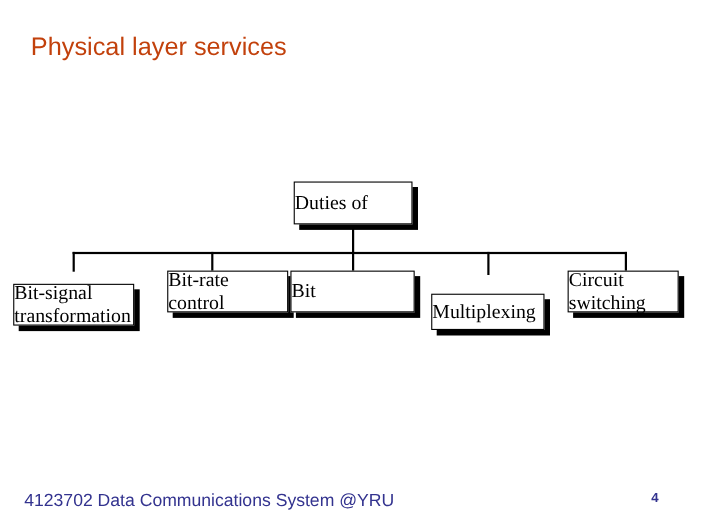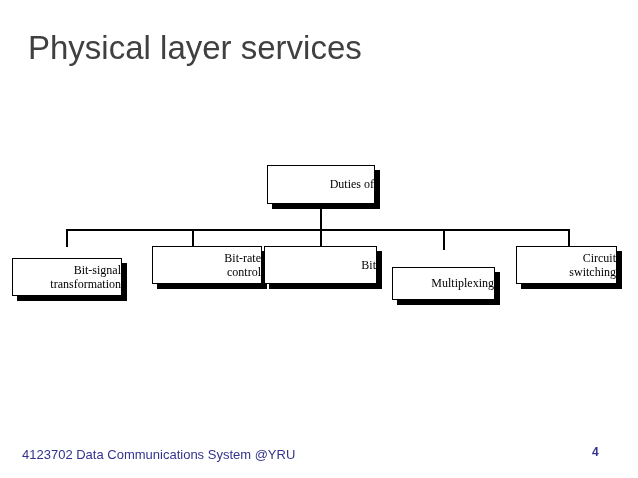--- a/index.html
+++ b/index.html
@@ -18,23 +18,23 @@
     overflow: hidden;
   }
 
   
   #slide-title {
     position: absolute;
     left: 28px;
     top: 30px;
     width: 560px;
     font-family: "Liberation Sans", sans-serif;
-    font-size: 33px;
+    font-size: 23px;
     font-weight: normal;
-    color: #404040;
+    color: #c2410c;
     letter-spacing: 0px;
     white-space: nowrap;
     line-height: 1.1;
   }
 
   
   #diagram {
     position: absolute;
     left: 0;
     top: 0;
@@ -49,42 +49,42 @@
   }
 
   
   .node {
     position: absolute;
     box-sizing: border-box;
     background: #ffffff;
     border: 1px solid #000000;
     box-shadow: 5px 5px 0 0 #000000;
     font-family: "Liberation Serif", serif;
-    font-size: 12px;
+    font-size: 18px;
     color: #000000;
     line-height: 1.18;
     text-align: center;
     display: flex;
     flex-direction: column;
-    align-items: flex-end;
+    align-items: flex-start;
     justify-content: center;
     z-index: 2;
   }
   .node .line {
     display: block;
     white-space: nowrap;
   }
 
   
   #footer-text {
     position: absolute;
     left: 22px;
     top: 447px;
     font-family: "Liberation Sans", sans-serif;
-    font-size: 13px;
+    font-size: 16px;
     color: #33338f;
     white-space: nowrap;
   }
   #page-number {
     position: absolute;
     left: 592px;
     top: 445px;
     font-family: "Liberation Sans", sans-serif;
     font-size: 12px;
     font-weight: bold;

